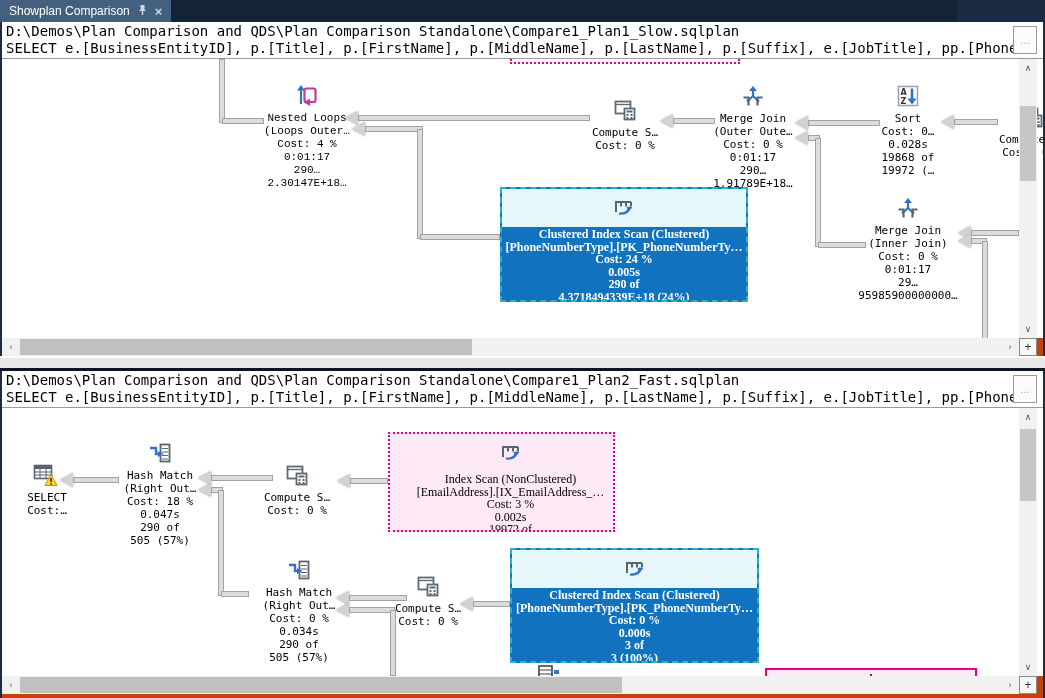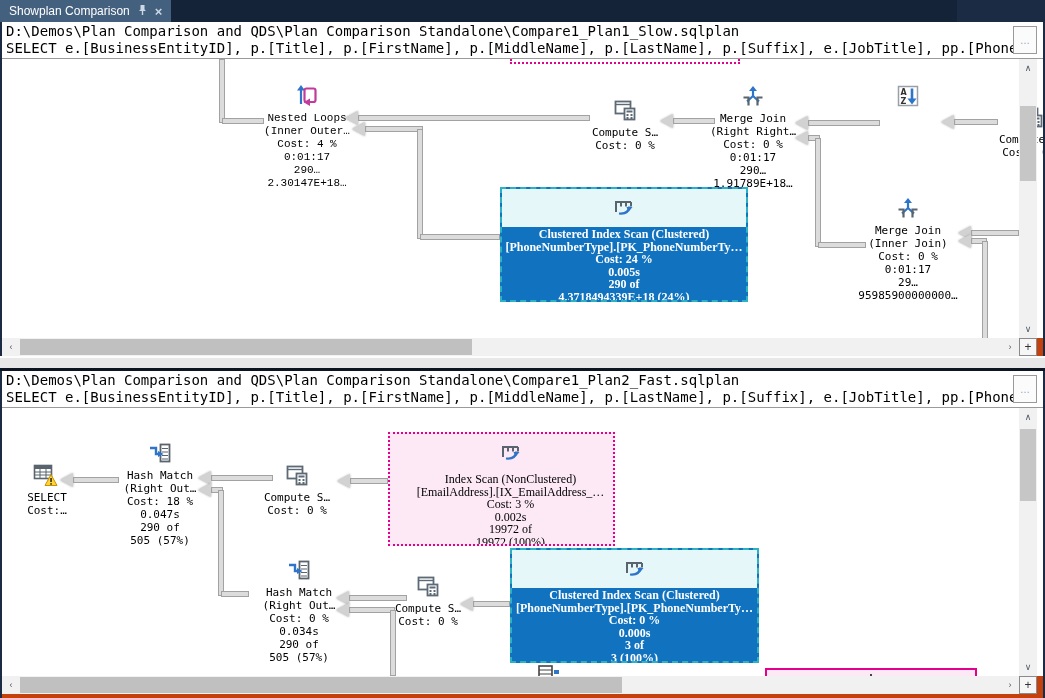--- a/index.html
+++ b/index.html
@@ -134,21 +134,21 @@
         <span class="nicon">
           <svg width="26" height="26" viewBox="0 0 26 26" fill="none">
             <path d="M7 21 V7" stroke="#2e74c9" stroke-width="2.2"></path>
             <path d="M7 2 l4 5.5 h-8 Z" fill="#2e74c9"></path>
             <rect x="10.5" y="5.5" width="11" height="13.5" rx="2" stroke="#c03b9c" stroke-width="2.2"></rect>
             <path d="M16 15.5 v7.5 l-6.5 -3.8 Z" fill="#c03b9c"></path>
           </svg>
         </span>
         <div class="nlines">
           <div>Nested Loops</div>
-          <div>(Inner Outer…</div>
+          <div>(Loops Outer…</div>
           <div>Cost: 4 %</div>
           <div>0:01:17</div>
           <div>290…</div>
           <div>2.30147E+18…</div>
         </div>
       </div>
       <div class="node" style="left: 543px; top: 38px;">
         <span class="nicon">
           <svg width="26" height="26" viewBox="0 0 26 26" fill="none">
             <rect x="3.5" y="4.5" width="15" height="12" fill="#fff" stroke="#5d6a76" stroke-width="1.8"></rect>
@@ -169,37 +169,44 @@
       <div class="node" style="left: 671px; top: 24px;">
         <span class="nicon">
           <svg width="26" height="26" viewBox="0 0 26 26" fill="none">
             <path d="M13 3 l4 5 h-8 Z" fill="#2e74c9"></path>
             <path d="M13 7 v6 M13 13 L7 18.5 M13 13 L19 18.5" stroke="#2e74c9" stroke-width="2.2"></path>
             <path d="M3.5 14.5 h5 v8 M22.5 14.5 h-5 v8" stroke="#5a646e" stroke-width="2.2"></path>
           </svg>
         </span>
         <div class="nlines">
           <div>Merge Join</div>
-          <div>(Right Right…</div>
+          <div>(Outer Oute…</div>
           <div>Cost: 0 %</div>
           <div>0:01:17</div>
           <div>290…</div>
           <div>1.91789E+18…</div>
         </div>
       </div>
       <div class="node" style="left: 826px; top: 24px;">
         <span class="nicon">
           <svg width="26" height="26" viewBox="0 0 26 26" fill="none">
             <rect x="3.5" y="3.5" width="19" height="19" fill="#fff" stroke="#9aa0a6" stroke-width="1.5"></rect>
             <text x="5.5" y="11.5" font-size="8" font-weight="bold" fill="#333" font-family="DejaVu Sans,sans-serif">A</text>
             <text x="5.5" y="20.5" font-size="8" font-weight="bold" fill="#333" font-family="DejaVu Sans,sans-serif">Z</text>
             <path d="M17 5.5 v11" stroke="#2e74c9" stroke-width="2.6"></path>
             <path d="M17 21.5 l4.5 -6 h-9 Z" fill="#2e74c9"></path>
           </svg>
         </span>
+        <div class="nlines">
+          <div>Sort</div>
+          <div>Cost: 0…</div>
+          <div>0.028s</div>
+          <div>19868 of</div>
+          <div>19972 (…</div>
+        </div>
       </div>
       <div class="node" style="left: 950px; top: 45px;">
         <span class="nicon">
           <svg width="26" height="26" viewBox="0 0 26 26" fill="none">
             <rect x="3.5" y="4.5" width="15" height="12" fill="#fff" stroke="#5d6a76" stroke-width="1.8"></rect>
             <path d="M3.5 7.5 h15" stroke="#5d6a76" stroke-width="1.4"></path>
             <rect x="12.5" y="11.5" width="10" height="11" fill="#fff" stroke="#5d6a76" stroke-width="1.8"></rect>
             <rect x="14.5" y="13.5" width="6" height="2" fill="#5d6a76"></rect>
             <rect x="14.5" y="17" width="2" height="2" fill="#5d6a76"></rect>
             <rect x="18.5" y="17" width="2" height="2" fill="#5d6a76"></rect>
@@ -262,21 +269,21 @@
       <div class="seg h" style="left: 347px; top: 199px; width: 46px;"></div>
       <div class="seg v" style="left: 388px; top: 202px; height: 66px;"></div>
       <div class="seg h" style="left: 471px; top: 193px; width: 37px;"></div>
       <div class="ahead" style="left: 58px; top: 65px;"></div>
       <div class="ahead" style="left: 196px; top: 63px;"></div>
       <div class="ahead" style="left: 196px; top: 75px;"></div>
       <div class="ahead" style="left: 335px; top: 66px;"></div>
       <div class="ahead" style="left: 334px; top: 183px;"></div>
       <div class="ahead" style="left: 334px; top: 195px;"></div>
       <div class="ahead" style="left: 458px; top: 189px;"></div>
-      <div class="pbox compared-pink" style="left: 386px; top: 24px; width: 227px; height: 114px; padding-left: 18px;">
+      <div class="pbox compared-pink" style="left: 386px; top: 24px; width: 227px; height: 100px; padding-left: 18px;">
         <div class="band">
           <span><svg width="26" height="26" viewBox="0 0 26 26" fill="none">
               <path d="M5 19 V9 M4 9 h16 M10 9 v4.5 M15 9 v4.5 M20 9 v4.5" stroke="#5a646e" stroke-width="2"></path>
               <path d="M8 20.5 q9.5 1 10.5 -7" stroke="#2e74c9" stroke-width="2.2"></path>
               <path d="M15.5 14 h6 l-4 5 Z" fill="#2e74c9"></path>
             </svg></span>
         </div>
         <div class="blines">
           <div>Index Scan (NonClustered)</div>
           <div>[EmailAddress].[IX_EmailAddress_…</div>

